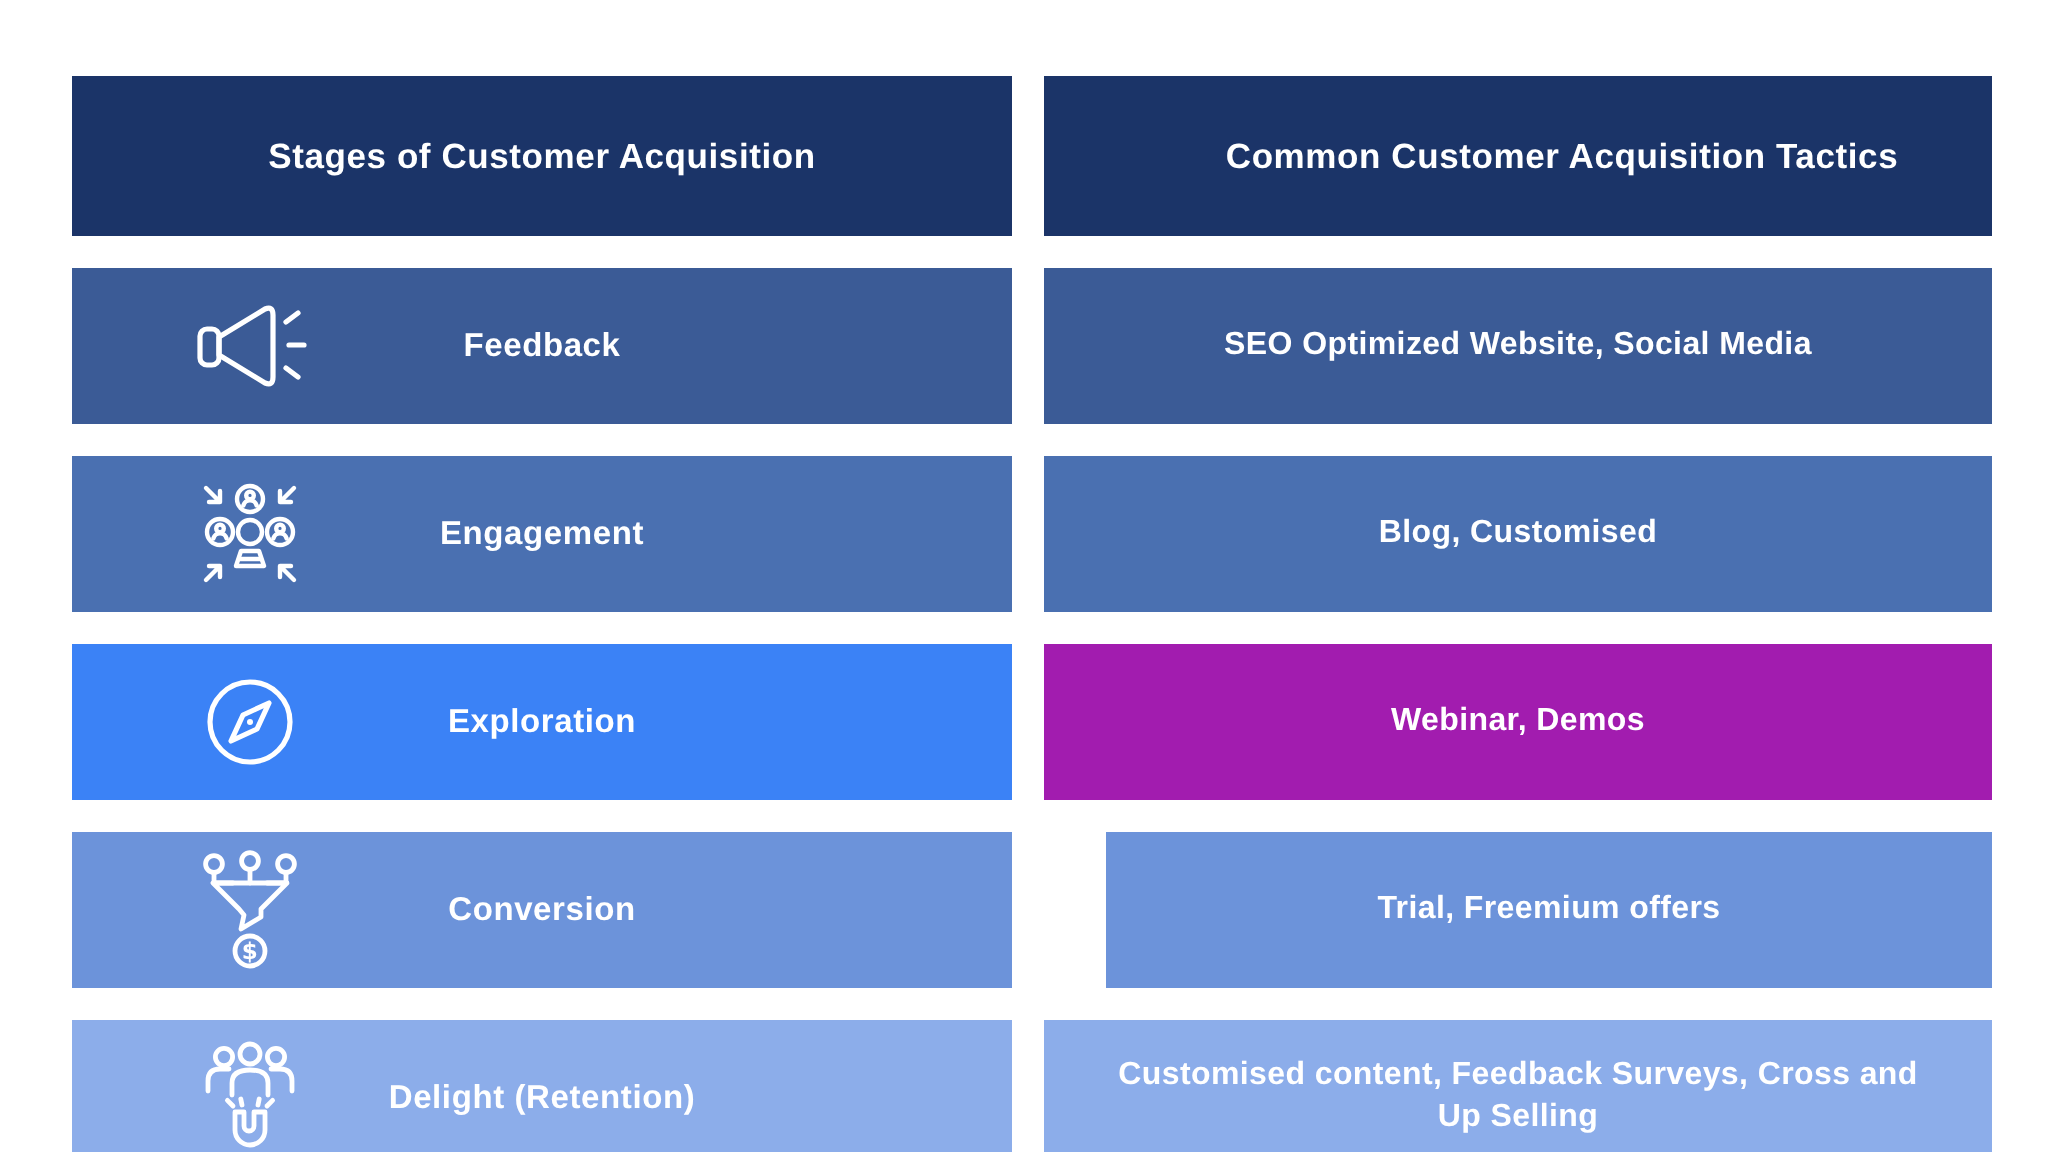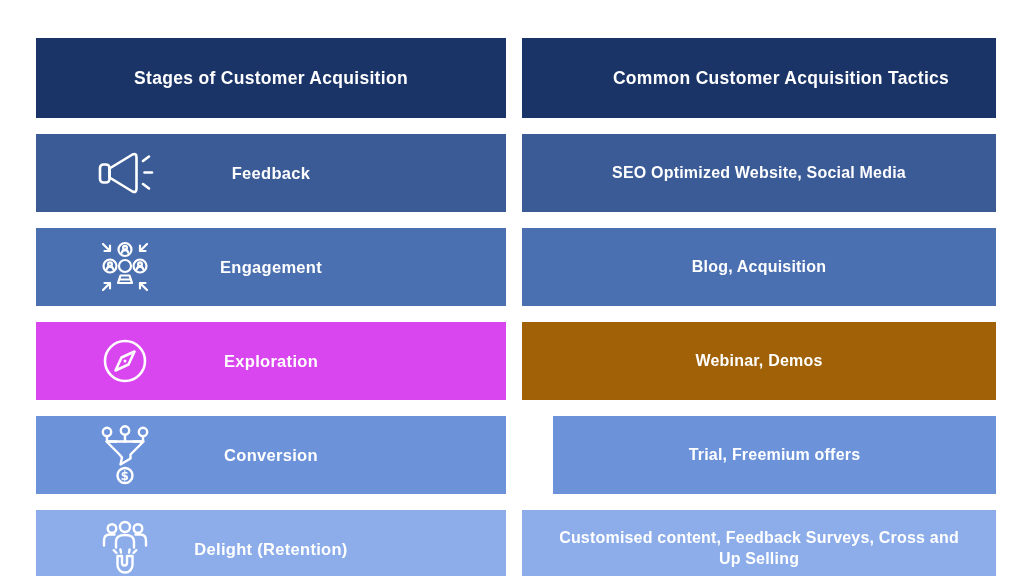--- a/index.html
+++ b/index.html
@@ -103,34 +103,34 @@
           <circle cx="47" cy="31" r="6.5"></circle>
           <circle cx="47" cy="29.2" r="1.9"></circle>
           <path d="M43.7 34.2 a3.4 3.4 0 0 1 6.6 0"></path>
           <path d="M27.5 40.5 H36.5 L39 48 H25 Z"></path>
           <path d="M26.5 44.5 H37.5"></path>
         </svg>
       </span>
       <span>Engagement</span>
     </div>
     <div class="cell tactics-cell" style="background-color: rgb(74, 112, 177);">
-      <span>Blog, Acquisition</span>
+      <span>Blog, Customised</span>
     </div>
 
-    <div class="cell stage-cell" style="background-color: #d946ef;">
+    <div class="cell stage-cell" style="background-color: #3b82f6;">
       <span class="icon">
         <svg viewBox="0 0 64 64" width="64" height="64" fill="none" stroke="#ffffff" stroke-width="2.6" stroke-linecap="round" stroke-linejoin="round">
           <circle cx="32" cy="32" r="20"></circle>
           <path d="M22.5 41.5 L28.5 28.5 L41.5 22.5 L35.5 35.5 Z"></path>
           <circle cx="32" cy="32" r="1.5" fill="#ffffff" stroke="none"></circle>
         </svg>
       </span>
       <span>Exploration</span>
     </div>
-    <div class="cell tactics-cell" style="background-color: #a16207; text-align: center;">
+    <div class="cell tactics-cell" style="background-color: #a21caf; text-align: center;">
       <span>Webinar, Demos</span>
     </div>
 
     <div class="cell stage-cell" style="background-color: rgb(108, 147, 218);">
       <span class="icon">
         <svg viewBox="0 0 64 64" width="64" height="64" fill="none" stroke="#ffffff" stroke-width="2.4" stroke-linecap="round" stroke-linejoin="round">
           <circle cx="14" cy="9" r="4.2"></circle>
           <circle cx="32" cy="7.5" r="4.2"></circle>
           <circle cx="50" cy="9" r="4.2"></circle>
           <path d="M14 13.4 V18.5 H23.5"></path>

